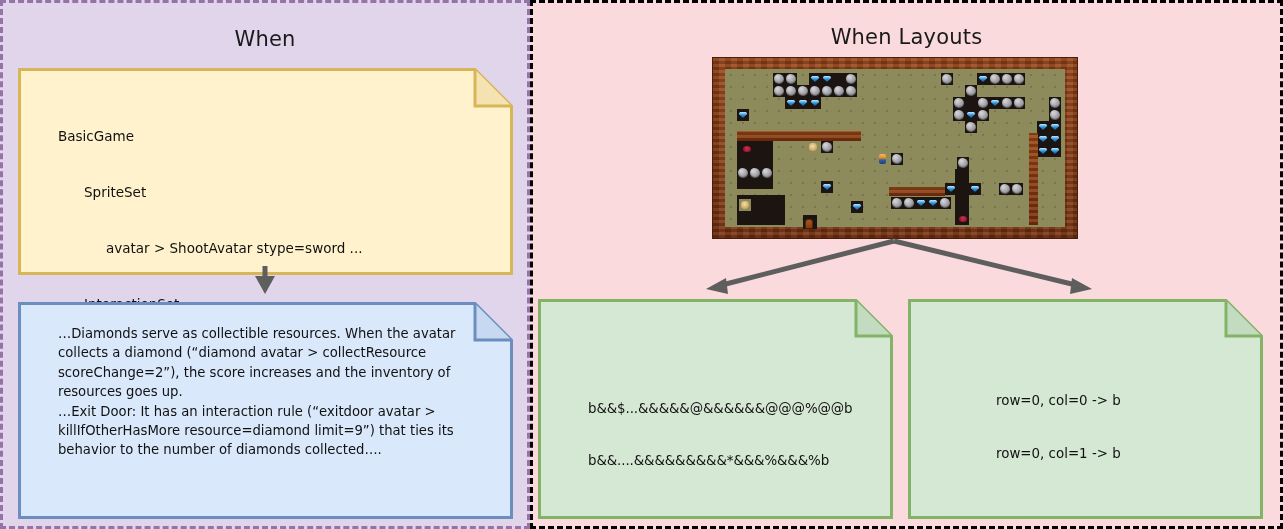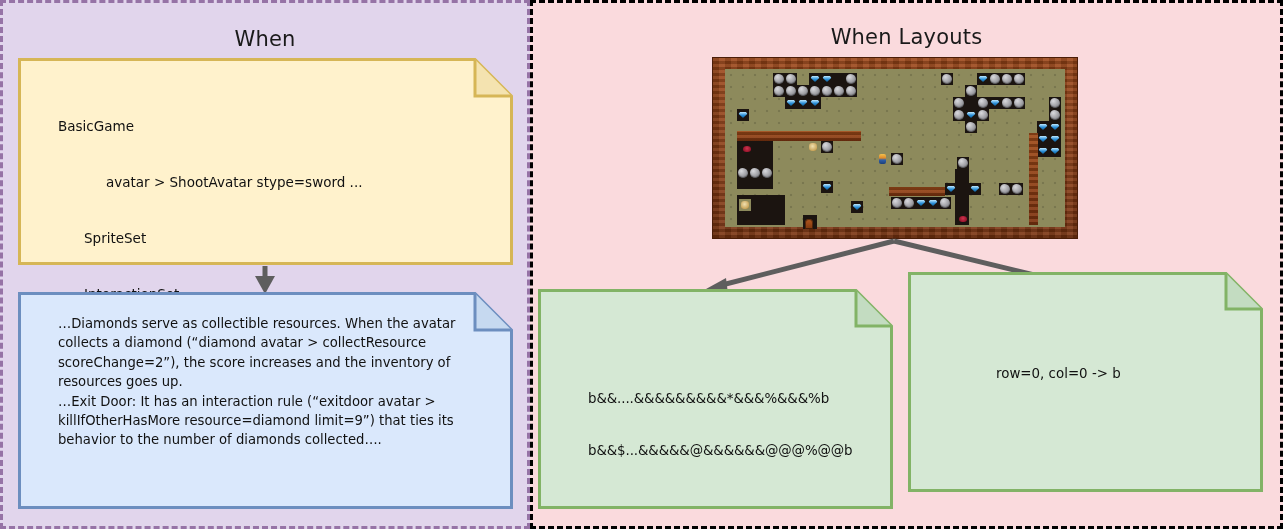--- a/index.html
+++ b/index.html
@@ -53,20 +53,21 @@
     font-family: "DejaVu Sans", sans-serif;
     letter-spacing: 0.2px;
   }
   #rules-title { top: 24px; left: 0; }
   #levels-title { top: 22px; left: 0; }
 
   
   .note {
     position: absolute;
     box-sizing: border-box;
+    margin-top: 10px;
   }
   .note svg {
     position: absolute;
     left: 0;
     top: 0;
     overflow: visible;
   }
   .note .content {
     position: absolute;
     box-sizing: border-box;
@@ -113,21 +114,21 @@
 
   
   #level-note-left {
     left: 538px;
     top: 289px;
     width: 355px;
     height: 220px;
   }
   #level-note-right {
     left: 908px;
-    top: 272px;
+    top: 289px;
     width: 352px;
     height: 220px;
     border-radius: 32px;
   }
   #level-note-left .content {
     left: 50px;
     top: 66px;
     right: 10px;
     font-size: 13.4px;
     line-height: 17.4px;
@@ -264,22 +265,22 @@
     <div class="panel-title" id="levels-title">When Layouts</div>
   </div>
 
   <div class="note" id="rules-note">
     <svg width="495" height="207" viewBox="0 0 495 207">
       <path d="M1.5,1.5 L457,1.5 L493.5,38 L493.5,205.5 L1.5,205.5 Z" fill="#fff2cc" stroke="#d6b656" stroke-width="3"></path>
       <path d="M457,1.5 L457,38 L493.5,38" fill="#f4e3b0" stroke="#d6b656" stroke-width="3"></path>
     </svg>
     <div class="content">
       <span class="ln ind1">BasicGame</span>
+      <span class="ln ind2">SpriteSet</span>
       <span class="ln ind3">avatar &gt; ShootAvatar stype=sword ...</span>
-      <span class="ln ind2">SpriteSet</span>
       <span class="ln ind2">InteractionSet</span>
       <span class="ln ind3">exitdoor avatar &gt; killIfOtherHasMore</span>
       <span class="ln ind0">resource=diamond limit=9 ...</span>
       <span class="ln ind2">TerminationSet</span>
     </div>
   </div>
 
   <svg class="arrow-svg" width="1283" height="529">
     <g>
       <line x1="265" y1="266" x2="265" y2="285" stroke="#5e5e5e" stroke-width="5"></line>
@@ -388,32 +389,33 @@
       <polygon points="1092,289 1072,278 1070,294" fill="#5e5e5e"></polygon>
     </g>
   </svg>
 
   <div class="note" id="level-note-left">
     <svg width="355" height="220" viewBox="0 0 355 220">
       <path d="M1.5,1.5 L318,1.5 L353.5,37 L353.5,218.5 L1.5,218.5 Z" fill="#d5e8d4" stroke="#82b366" stroke-width="3"></path>
       <path d="M318,1.5 L318,37 L353.5,37" fill="#c3dcc1" stroke="#82b366" stroke-width="3"></path>
     </svg>
     <div class="content">
+      <span class="map-line">b&amp;&amp;$...&amp;&amp;&amp;&amp;&amp;@&amp;&amp;&amp;&amp;&amp;&amp;@@@%@@b</span>
       <span class="map-line">b&amp;&amp;....&amp;&amp;&amp;&amp;&amp;&amp;&amp;&amp;&amp;*&amp;&amp;&amp;%&amp;&amp;&amp;%b</span>
-      <span class="map-line">b&amp;&amp;$...&amp;&amp;&amp;&amp;&amp;@&amp;&amp;&amp;&amp;&amp;&amp;@@@%@@b</span>
       
     </div>
   </div>
 
   <div class="note" id="level-note-right">
     <svg width="355" height="220" viewBox="0 0 355 220">
       <path d="M1.5,1.5 L318,1.5 L353.5,37 L353.5,218.5 L1.5,218.5 Z" fill="#d5e8d4" stroke="#82b366" stroke-width="3"></path>
       <path d="M318,1.5 L318,37 L353.5,37" fill="#c3dcc1" stroke="#82b366" stroke-width="3"></path>
     </svg>
     <div class="content">
       <span class="rowcol-line">row=0, col=0 -&gt; b</span>
+      <span class="rowcol-line">row=0, col=1 -&gt; b</span>
       
       
       
     </div>
   </div>
 
 </div>
 
 </body></html>

